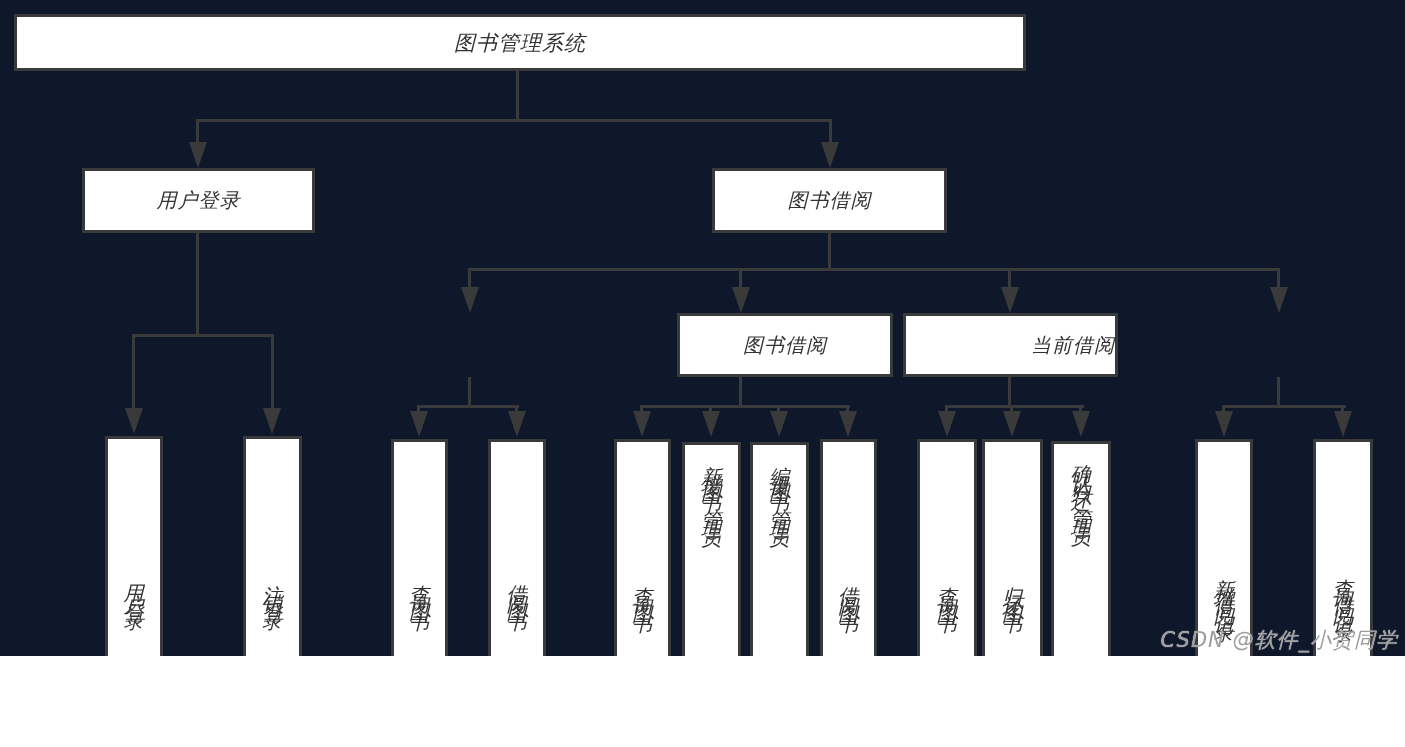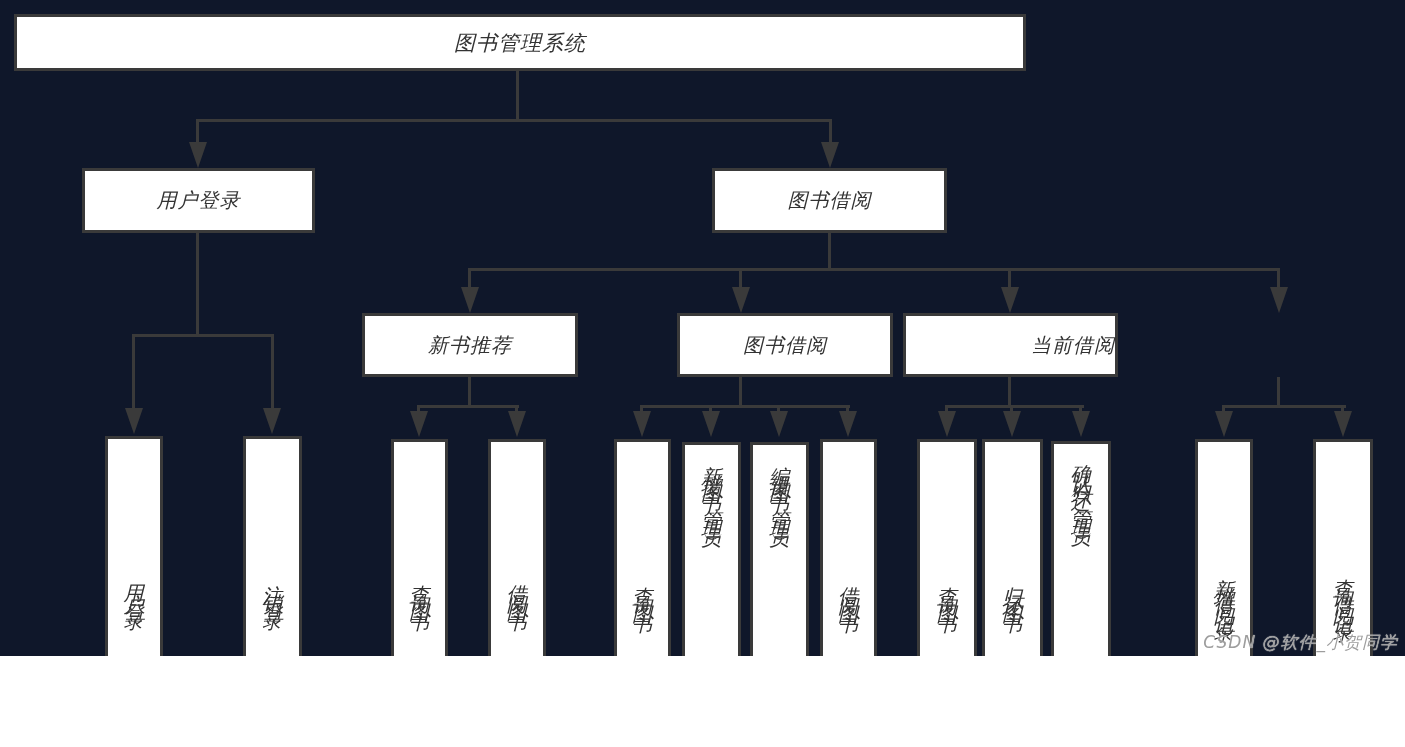--- a/index.html
+++ b/index.html
@@ -20,21 +20,21 @@
   }
   .top-align{justify-content:flex-start;padding-top:5px;}
   .seg{position:absolute;background:#3a3a3a;}
   .arrow{
     position:absolute;width:0;height:0;
     border-left:9px solid transparent;border-right:9px solid transparent;
     border-top:26px solid #3a3a3a;
   }
   .watermark{
     position:absolute;right:7px;bottom:2px;z-index:30;
-    font-size:17px;color:#9d9d9d;letter-spacing:1px;white-space:nowrap;
+    font-size:21px;color:#9d9d9d;letter-spacing:1px;white-space:nowrap;
     text-shadow:0 0 1px #ffffff;
   }
 </style>
 </head>
 <body>
 
 <div id="canvas">
 
   <div id="connectors">
       <div class="seg" style="left: 516px; top: 70px; width: 3px; height: 50px; background: rgb(58, 58, 58);"></div>
@@ -95,23 +95,20 @@
     <span class="hlabel title-label">图书管理系统</span>
   </div>
 
   <div class="box" style="left:82px;top:168px;width:233px;height:65px;">
     <span class="hlabel">用户登录</span>
   </div>
   <div class="box" style="left:712px;top:168px;width:235px;height:65px;">
     <span class="hlabel">图书借阅</span>
   </div>
 
-  <div class="box" style="left:362px;top:313px;width:216px;height:64px;">
-    <span class="hlabel">新书推荐</span>
-  </div>
   <div class="box" style="left:633px;top:313px;width:216px;height:64px;margin-left:44px;">
     <span class="hlabel">图书借阅</span>
   </div>
   <div class="box" style="left:903px;top:313px;width:215px;height:64px;justify-content:flex-end;">
     <span class="hlabel">当前借阅</span>
   </div>
 
   <div class="box vbox" style="left:105px;top:436px;width:58px;height:301px;">
     <span class="vlabel">用户登录</span>
   </div>

